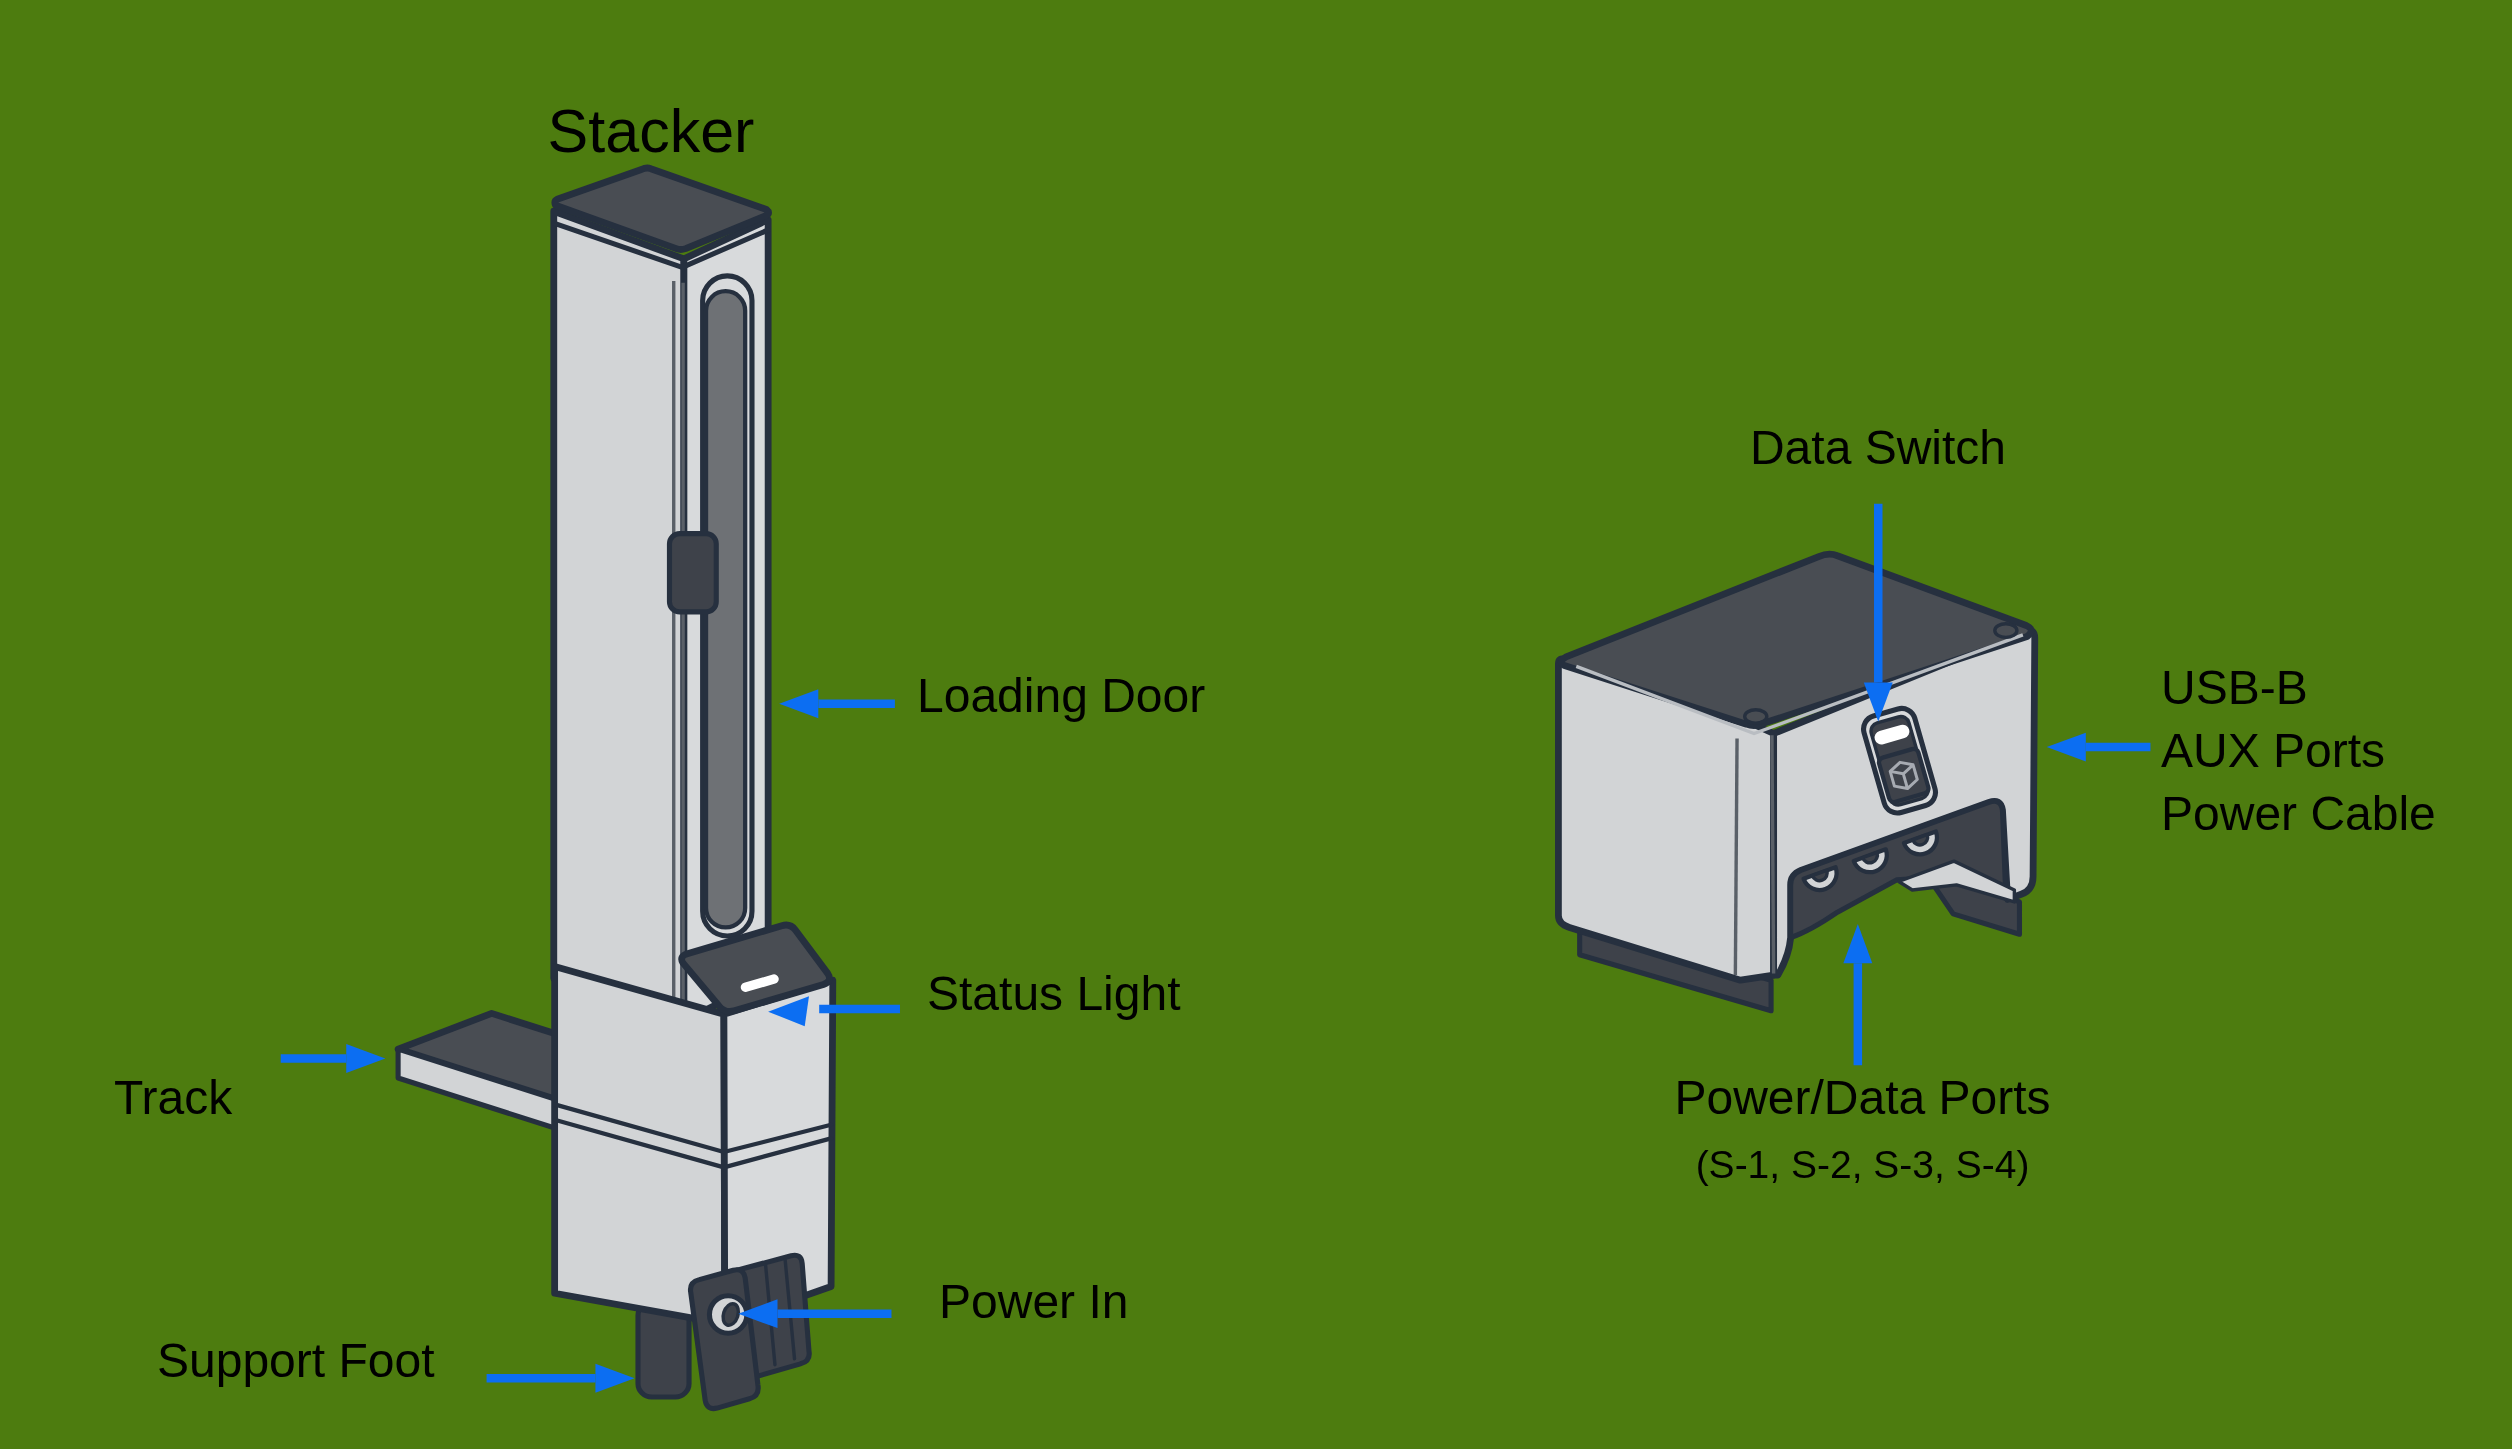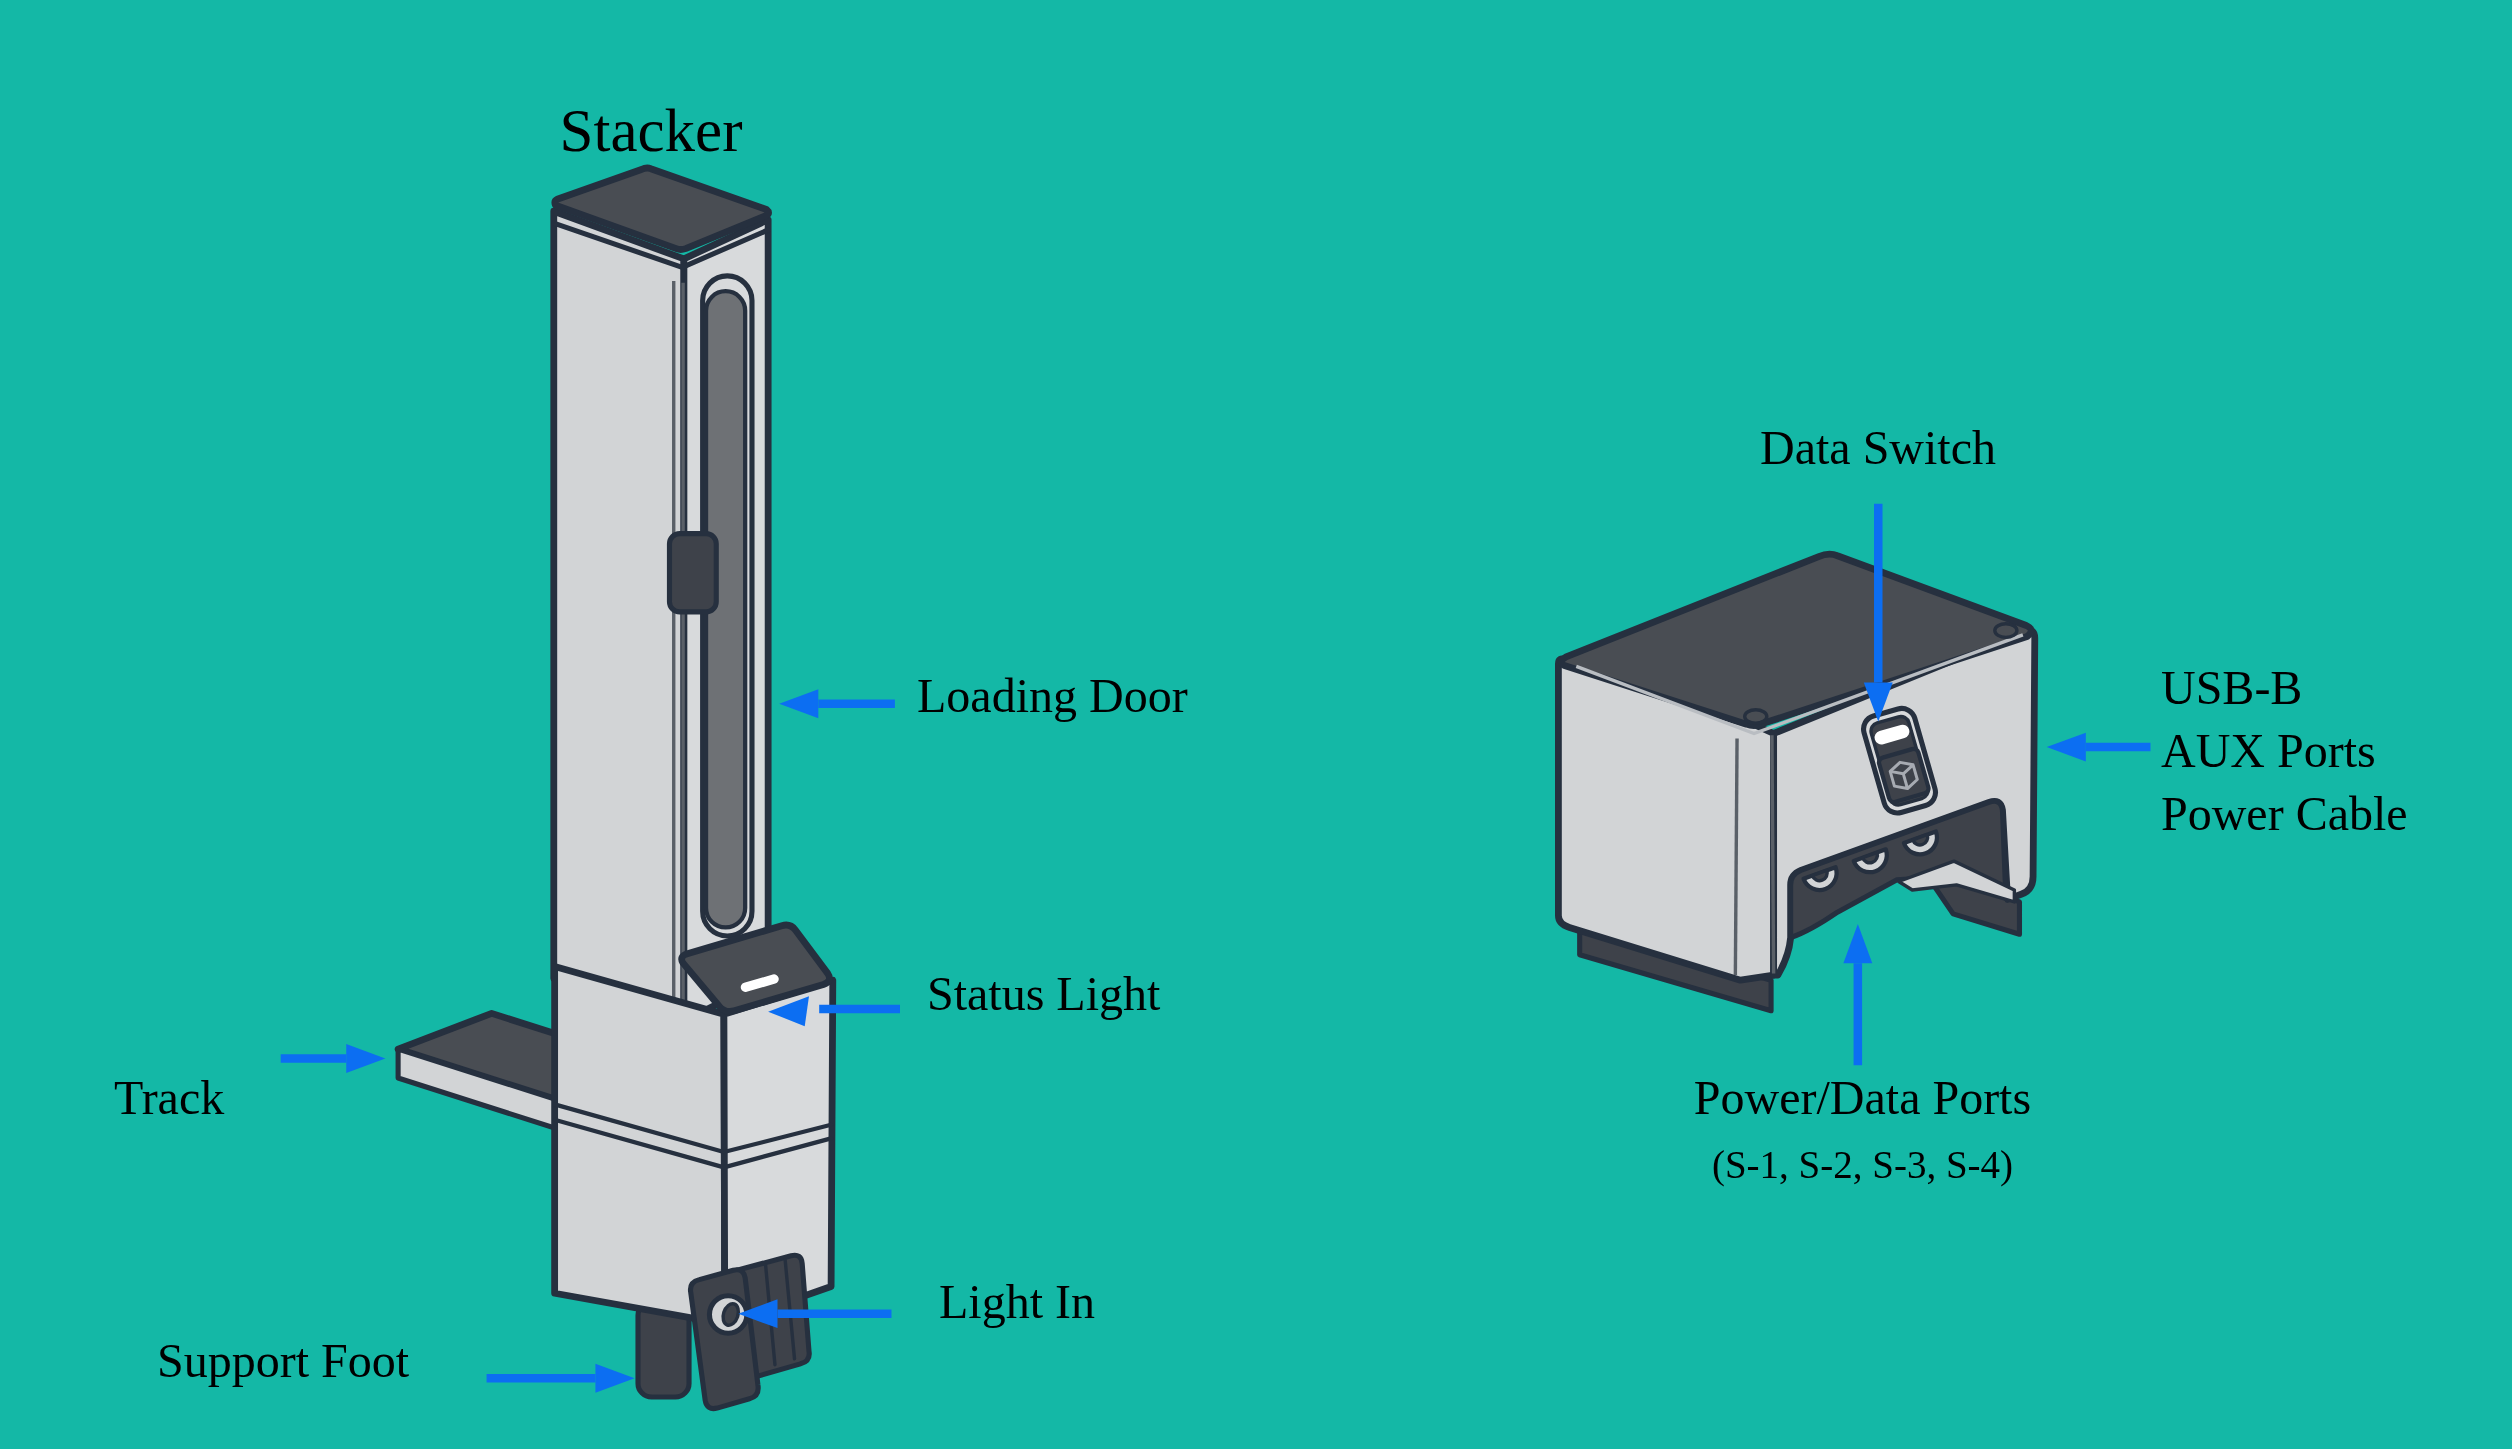--- a/index.html
+++ b/index.html
@@ -1,17 +1,17 @@
 <!DOCTYPE html>
 <html style="--arrow: #0c6ef2; --outline: #26303f; --face-light: #d2d4d6; --face-lighter: #d8dadc; --dark: #494d53; --darker: #3e424a; --slot: #6e7175; --edge-thin: #5a6068; --lip: #b9bdc2; --cube: #a7abb2; --led: #ffffff; --ink: #000000;font-size:13.6px"><head>
 <meta charset="utf-8">
 <style>
   html,body{margin:0;padding:0;background:#fff;}
-  .canvas{position:relative;width:2512px;height:1450px;background:#14b8a6;
-          font-family:Liberation Serif, serif;overflow:hidden;}
+  .canvas{position:relative;width:2512px;height:1450px;background:#4d7c0f;
+          font-family:Liberation Sans, sans-serif;overflow:hidden;}
   svg.art{position:absolute;left:0;top:0;width:2512px;height:1450px;}
   .title{position:absolute;font-size:61px;color:var(--ink);text-align:center;line-height:1.05;}
   .label{position:absolute;font-size:48px;color:var(--ink);white-space:nowrap;line-height:1.0;}
   .label.small{font-size:39px;}
   .label.center{text-align:center;}
   .usb-block div{height:63px;}
   
   .ol   {stroke:var(--outline);stroke-width:8;stroke-linejoin:round;stroke-linecap:round;}
   .ol6  {stroke:var(--outline);stroke-width:6;stroke-linejoin:round;stroke-linecap:round;}
   .ol5  {stroke:var(--outline);stroke-width:5;stroke-linejoin:round;stroke-linecap:round;}
@@ -142,21 +142,21 @@
 
 
   <div class="label" style="left:917px;top:672px;">Loading Door</div>
 
   <div class="label" style="left:927px;top:970px;">Status Light</div>
 
   <div class="label" style="left:114px;top:1026px;margin-top:48px;">Track</div>
 
   <div class="label" style="left:157px;top:1337px;">Support Foot</div>
 
-  <div class="label" style="left:939px;top:1278px;">Light In</div>
+  <div class="label" style="left:939px;top:1278px;">Power In</div>
 
   <div class="label center" style="left:1708px;top:424px;width:340px;">Data Switch</div>
 
   <div class="label center" style="left:1650px;top:1074px;width:425px;">Power/Data Ports</div>
 
   <div class="label usb-block" style="left:2161px;top:664px;">
     <div>USB-B</div>
     <div>AUX Ports</div>
     <div>Power Cable</div>
   </div>

